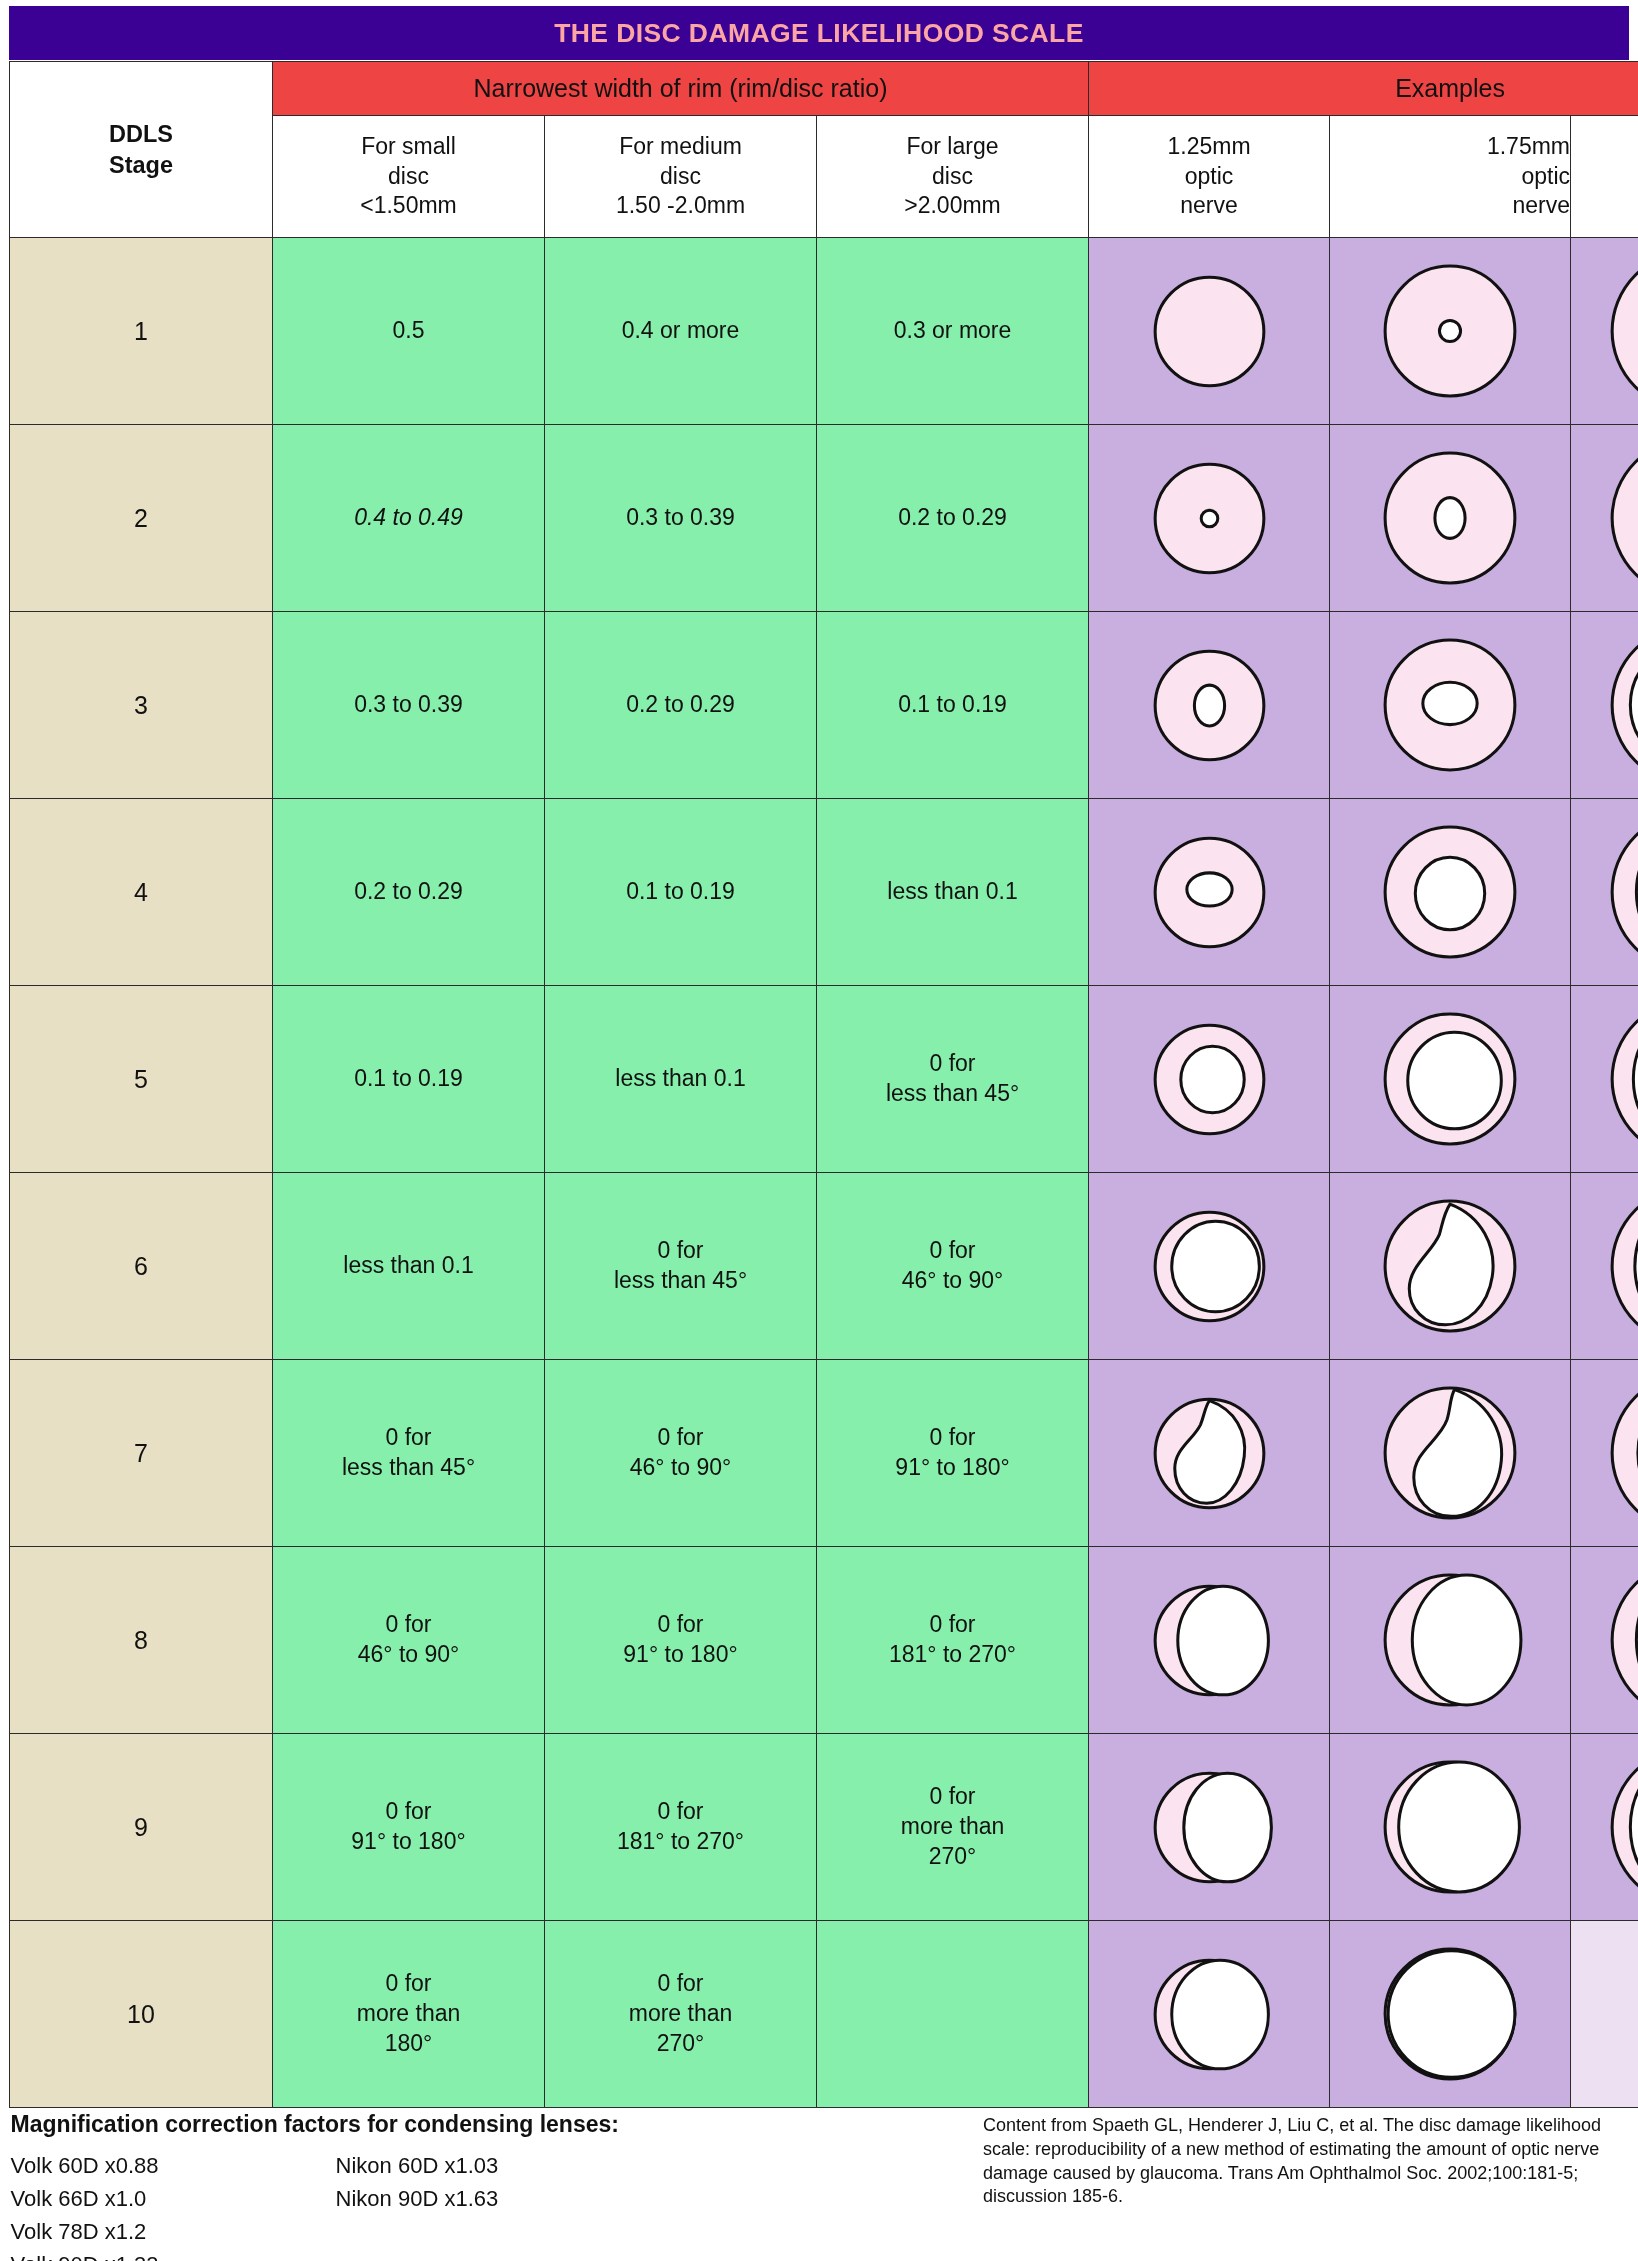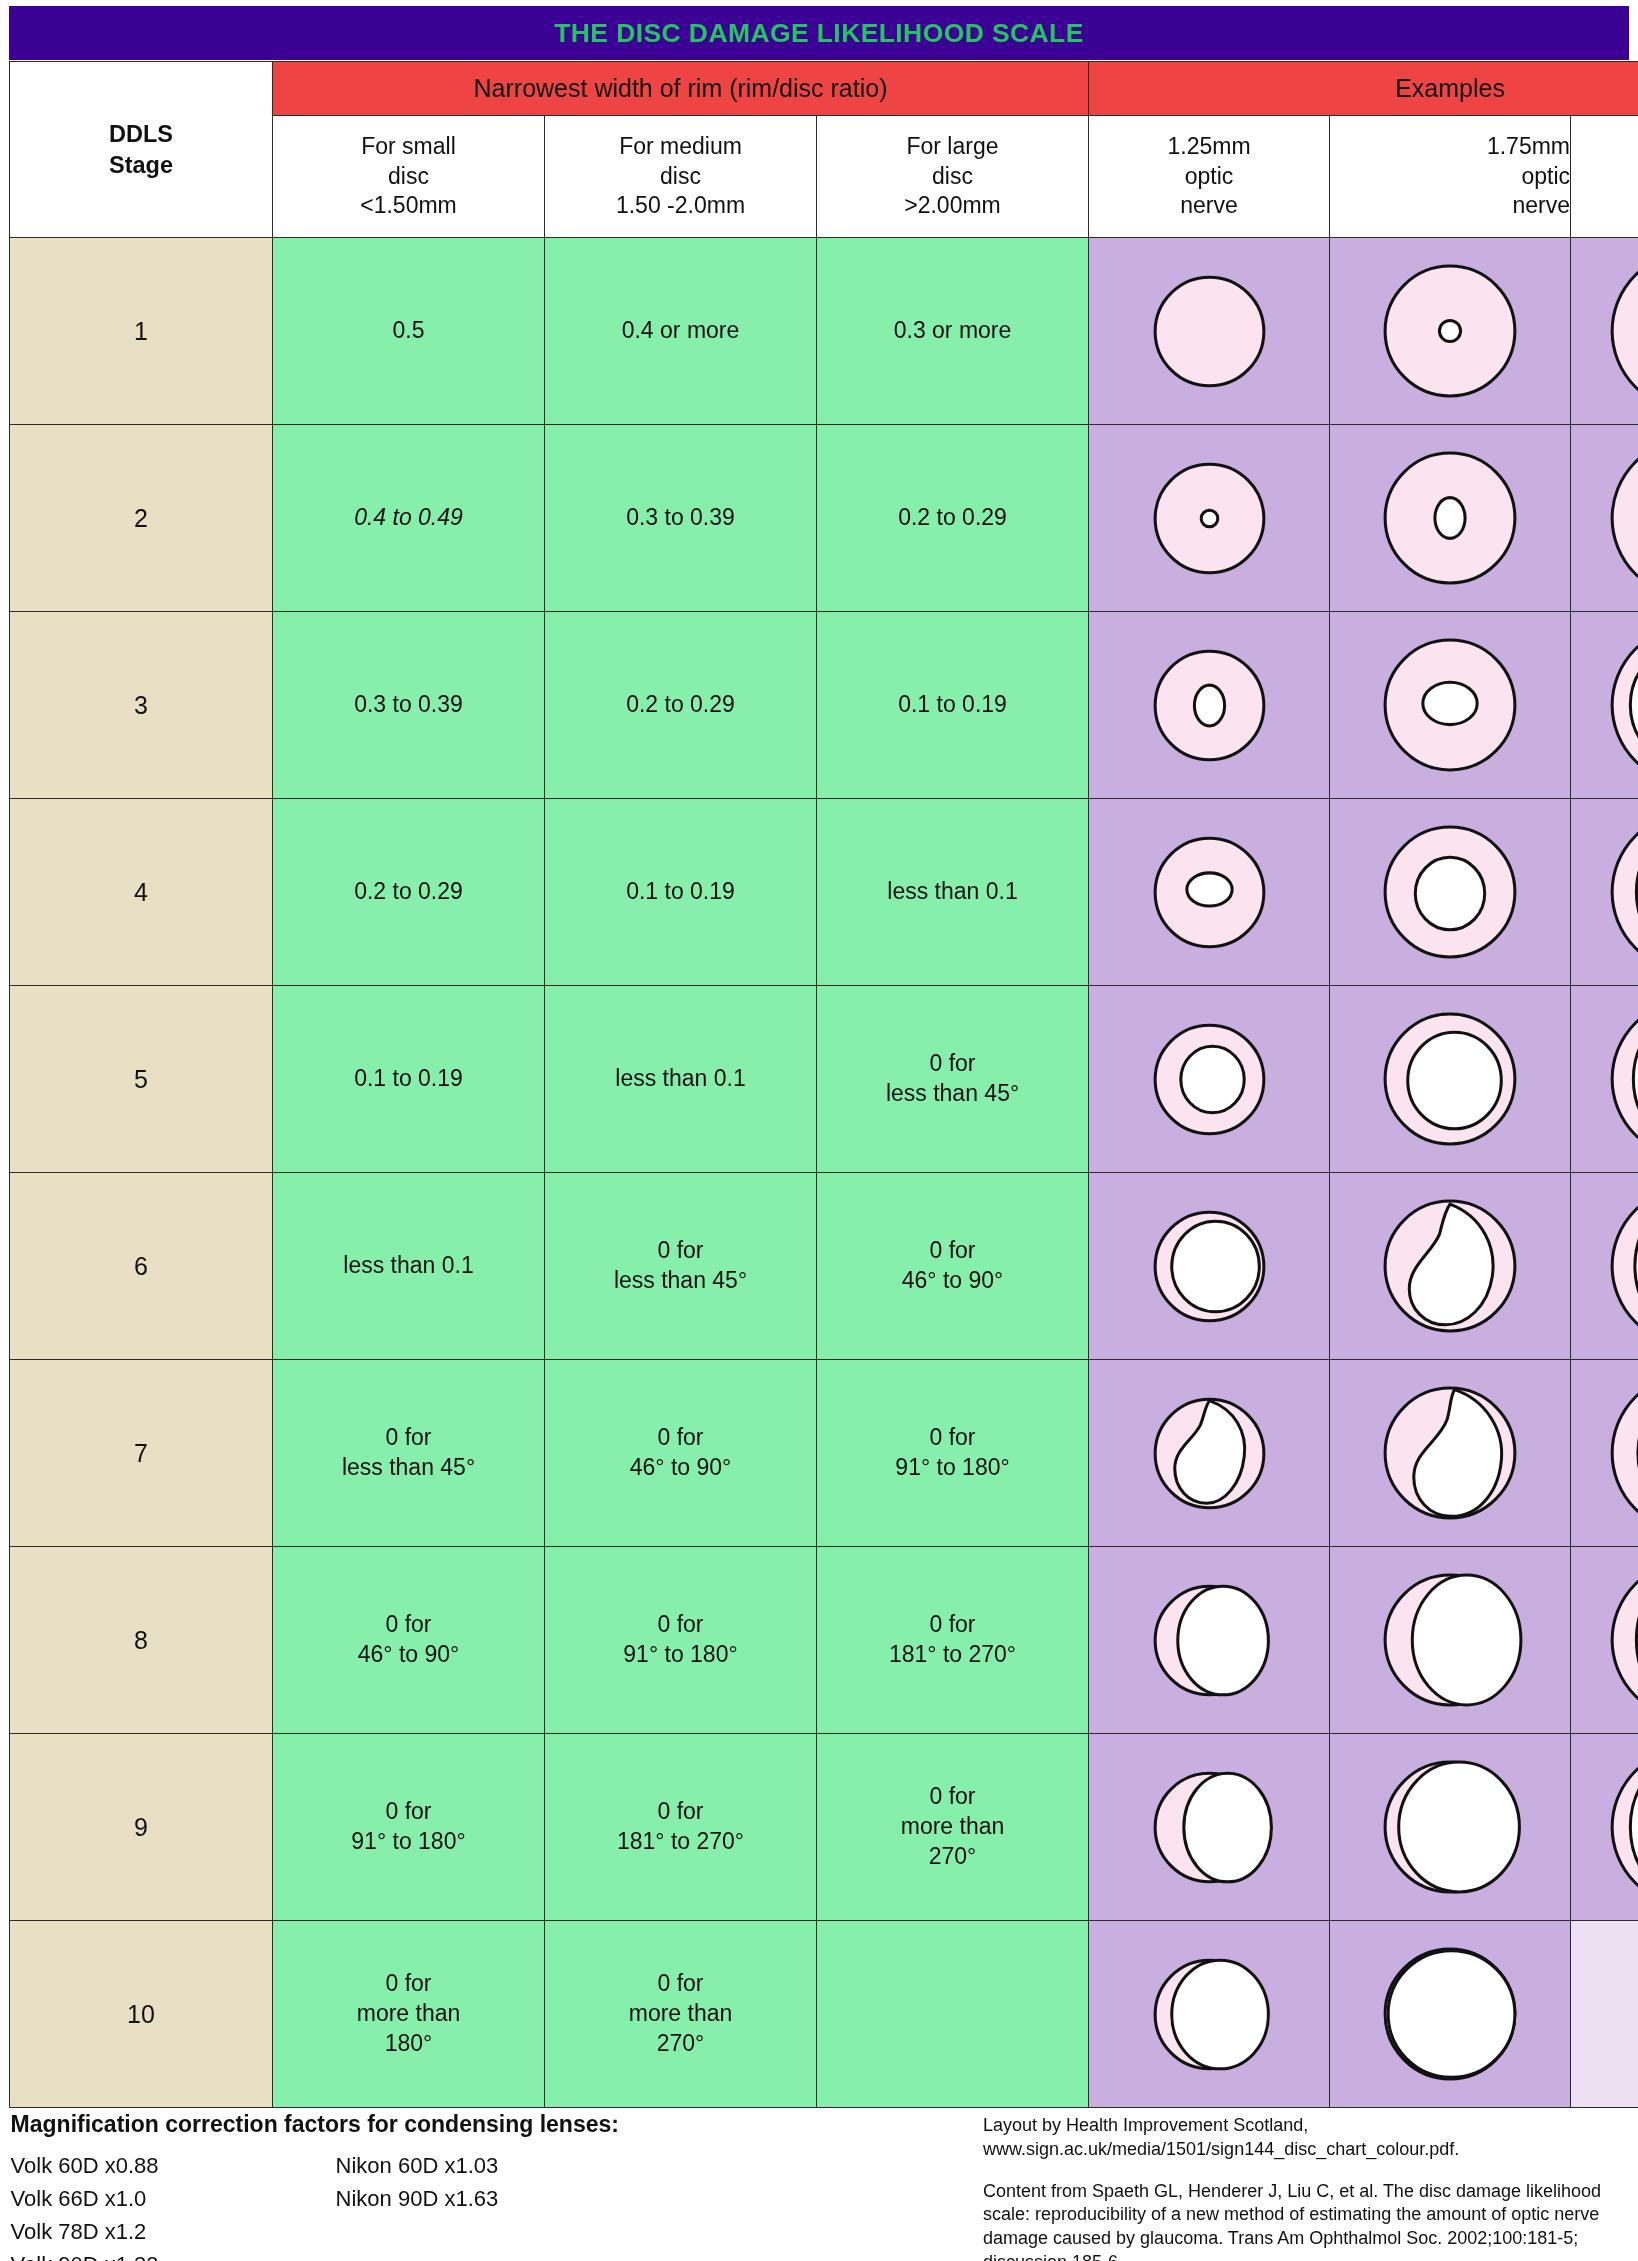--- a/index.html
+++ b/index.html
@@ -22,21 +22,21 @@
     padding: 0;
   }
   
   .title-bar {
     position: absolute;
     left: 9px;
     top: 6px;
     width: 1620px;
     height: 54px;
     background: #3b0094;
-    color: #22c55e;
+    color: #fca5a5;
     display: flex;
     align-items: center;
     justify-content: center;
     font-size: 26.5px;
     font-weight: bold;
     letter-spacing: 0.4px;
   }
   
   .tbl {
     position: absolute;
@@ -508,18 +508,17 @@
         <div>Volk 90D x1.33</div>
       </div>
       <div class="lens-col">
         <div>Nikon 60D x1.03</div>
         <div>Nikon 90D x1.63</div>
       </div>
     </div>
   </div>
 
   <div class="footer-right">
-    <p>Layout by Health Improvement Scotland, www.sign.ac.uk/media/1501/sign144_disc_chart_colour.pdf.</p>
     <p>Content from Spaeth GL, Henderer J, Liu C, et al. The disc damage likelihood scale: reproducibility of a new method of estimating the amount of optic nerve damage caused by glaucoma. Trans Am Ophthalmol Soc. 2002;100:181-5; discussion 185-6.</p>
   </div>
 
 </div>
 
 
 </body></html>

